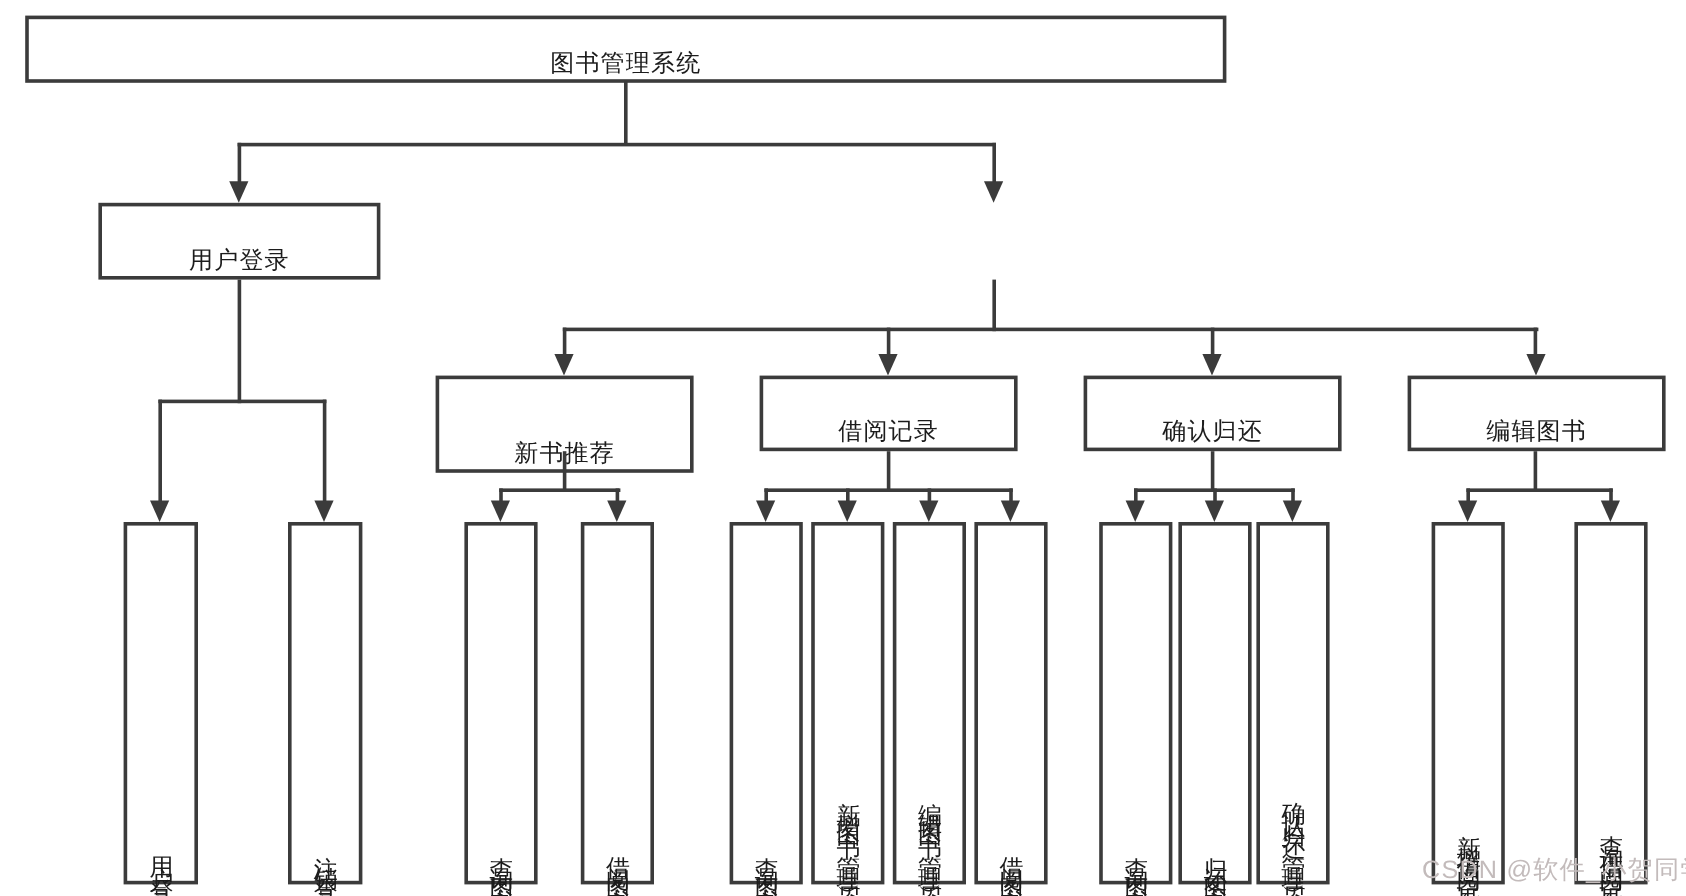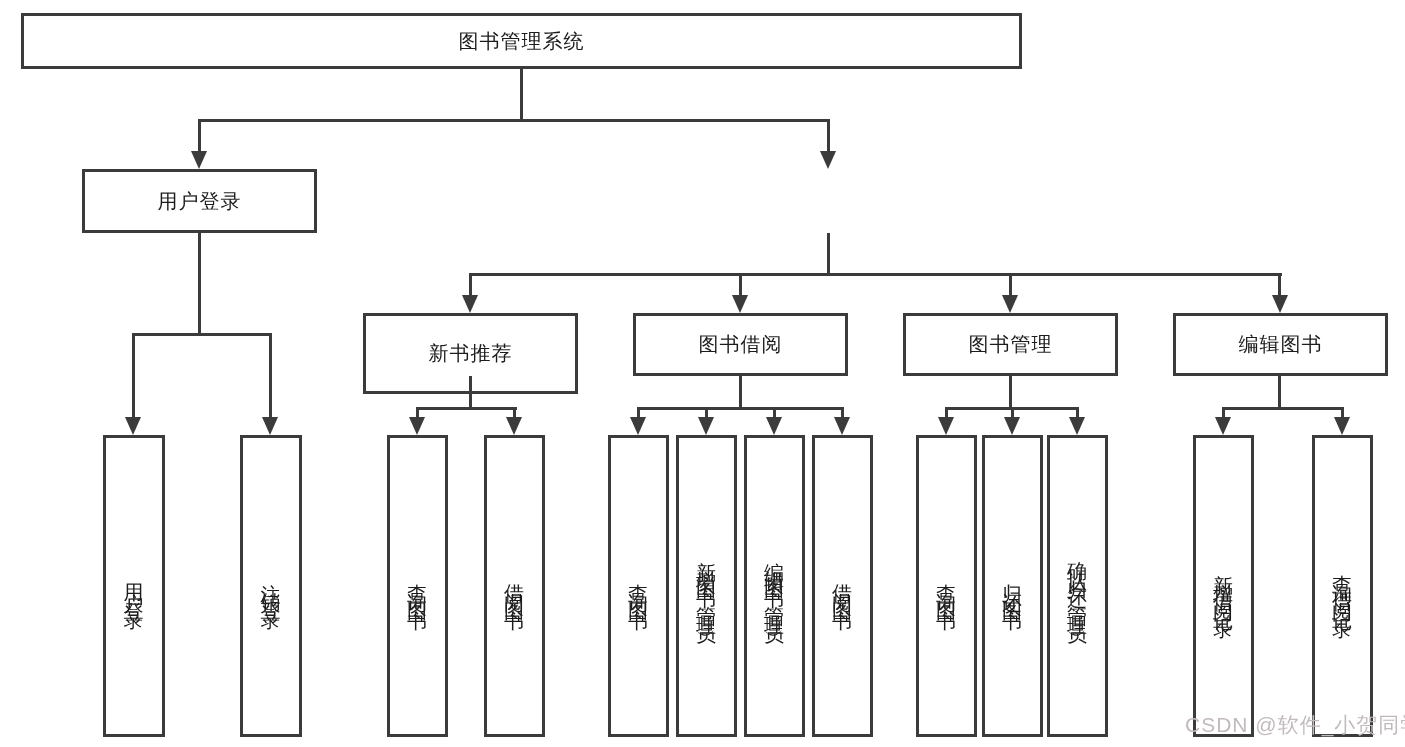--- a/index.html
+++ b/index.html
@@ -10,21 +10,21 @@
     height: 747px;
     background: #ffffff;
     overflow: hidden;
   }
   .node {
     position: absolute;
     box-sizing: border-box;
     border: 3px solid #3b3b3b;
     background: #ffffff;
     display: flex;
-    align-items: center;
+    align-items: flex-end;
     justify-content: center;
     color: #1c1c1c;
   }
   .node.h { font-size: 20px; letter-spacing: 1px; }
   .node.v .vlabel {
     writing-mode: vertical-rl;
     text-orientation: mixed;
     font-size: 20px;
     letter-spacing: 9px;
     line-height: 1;
@@ -85,24 +85,24 @@
   <div class="arrow" style="left:732px;top:295px"></div>
   <div class="vline" style="left:1009px;top:273px;height:24px"></div>
   <div class="arrow" style="left:1002px;top:295px"></div>
   <div class="vline" style="left:1278px;top:273px;height:24px"></div>
   <div class="arrow" style="left:1272px;top:295px"></div>
 
   <div class="node h" style="left:363px;top:313px;width:215px;height:81px">
     <span>新书推荐</span>
   </div>
   <div class="node h" style="left:633px;top:313px;width:215px;height:63px">
-    <span>图书借阅</span>
+    <span>借阅记录</span>
   </div>
   <div class="node h" style="left:903px;top:313px;width:215px;height:63px">
-    <span>图书管理</span>
+    <span>确认归还</span>
   </div>
   <div class="node h" style="left:1173px;top:313px;width:215px;height:63px">
     <span>编辑图书</span>
   </div>
 
   <div class="vline" style="left:469px;top:376px;height:34px"></div>
   <div class="hline" style="left:416px;top:407px;width:101px"></div>
   <div class="vline" style="left:416px;top:407px;height:12px"></div>
   <div class="arrow" style="left:409px;top:417px"></div>
   <div class="vline" style="left:513px;top:407px;height:12px"></div>

